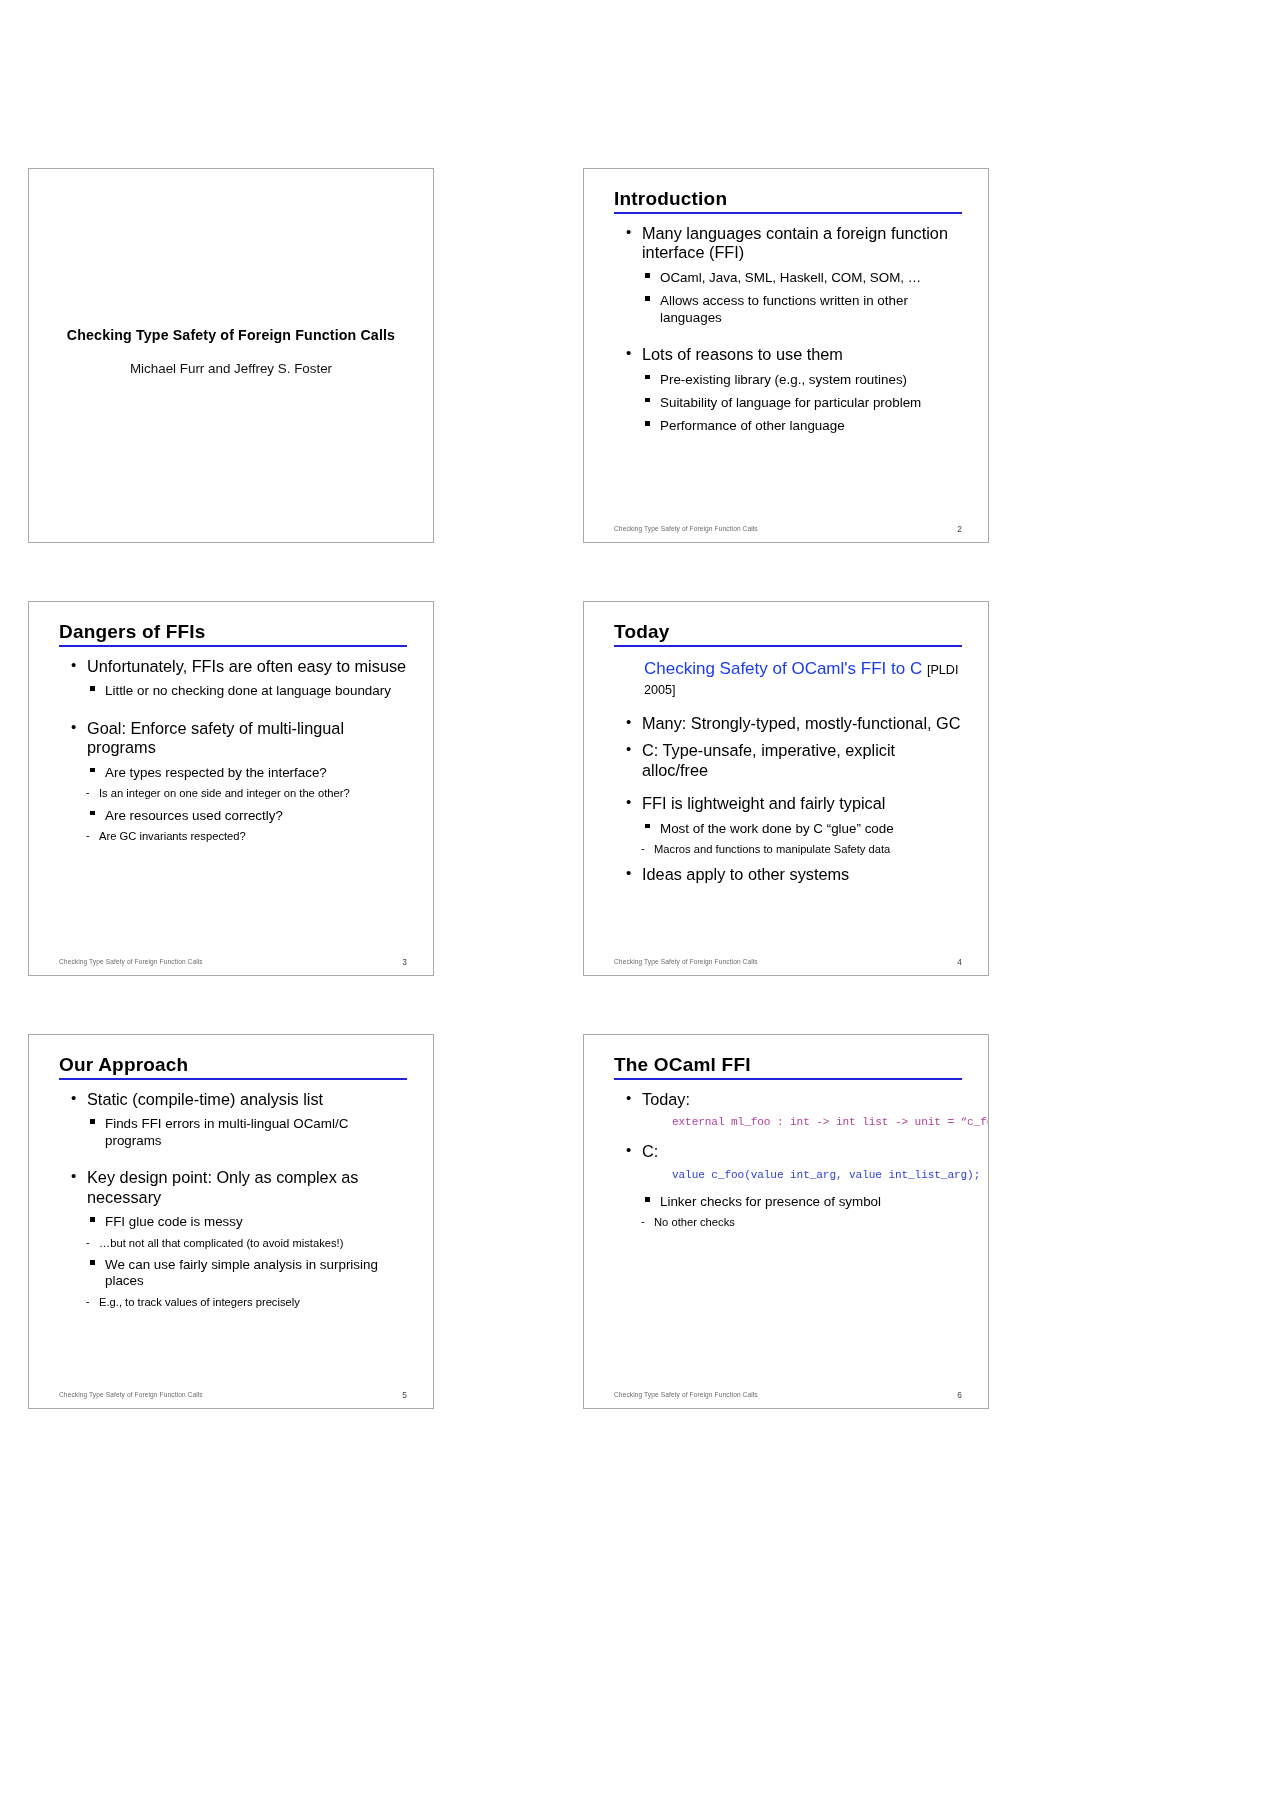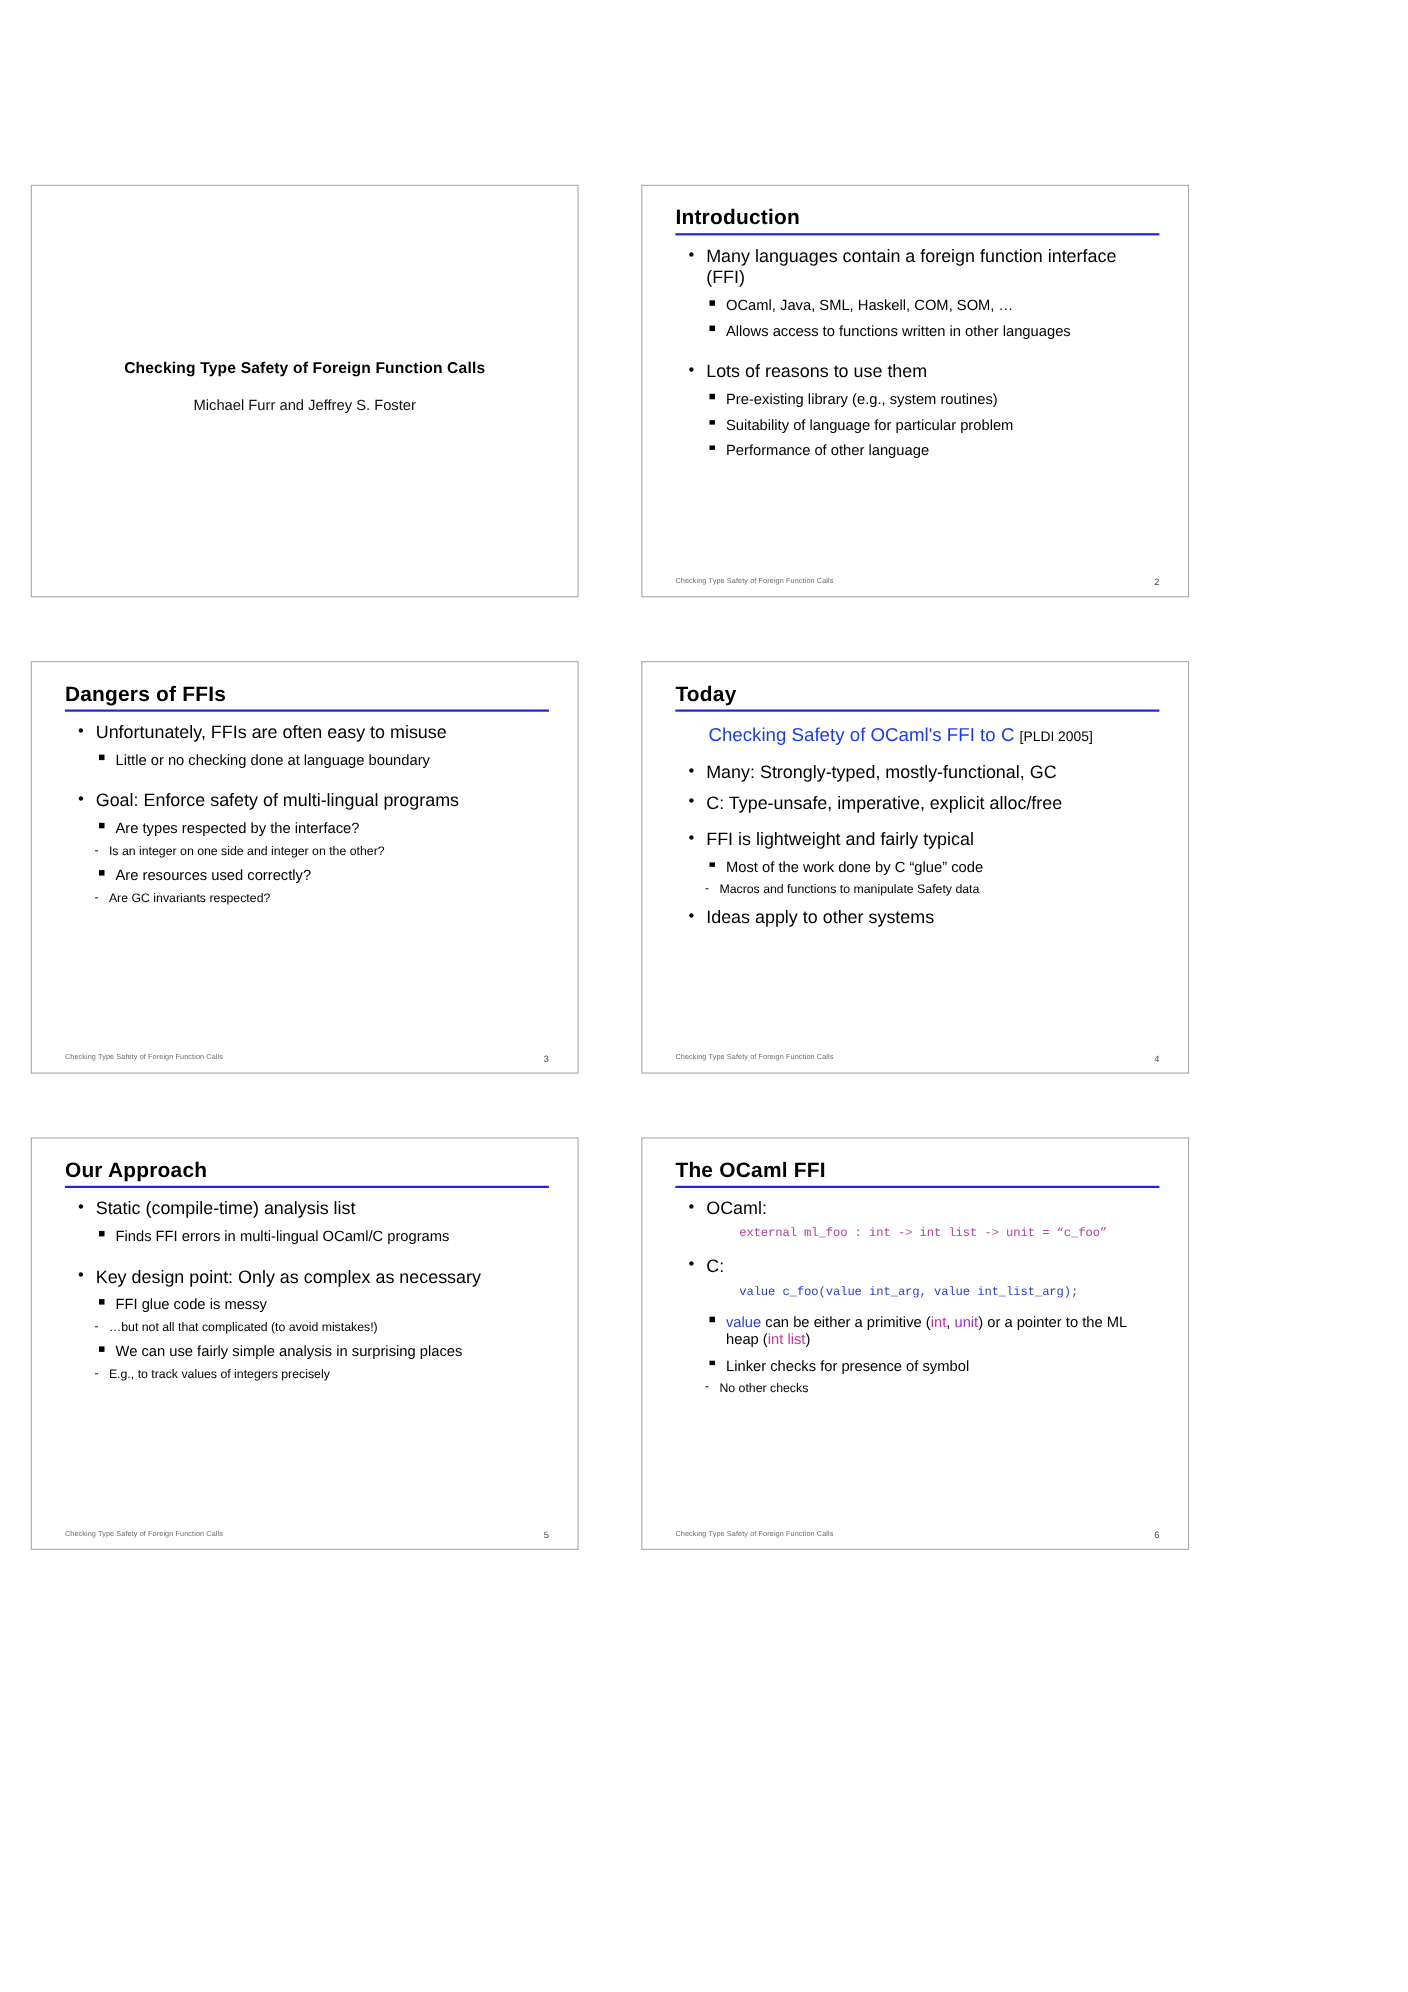--- a/index.html
+++ b/index.html
@@ -19,21 +19,21 @@
     width: 1280px; height: 1811px;
     padding: 168px 199px 0 28px;
   }
   .grid {
     display: grid;
     grid-template-columns: 498px 498px;
     column-gap: 57px;
     row-gap: 58px;
   }
   .slide {
-    width: 498px;
+    width: 406px;
     height: 375px;
     border: 1px solid #a9a9a9;
     background: #ffffff;
     position: relative;
     overflow: hidden;
   }
   .slide-inner {
     position: absolute;
     left: 30px; right: 26px;
     top: 20px; bottom: 18px;
@@ -333,36 +333,32 @@
       </div>
     </div>
 
     <div class="slide">
       <div class="slide-inner">
         <div class="s-title">The OCaml FFI</div>
         <div class="rule"></div>
         <ul>
           <li class="lvl1">
             <span class="bul">•</span>
-            <span>OCaml:</span>
+            <span>Today:</span>
           </li>
           <li class="code ml">external ml_foo : int -&gt; int list -&gt; unit = “c_foo”</li>
           <li class="gap-sm"></li>
           <li class="lvl1">
             <span class="bul">•</span>
             <span>C:</span>
           </li>
           <li class="code c">value c_foo(value int_arg, value int_list_arg);</li>
           <li class="gap-sm"></li>
           <li class="lvl2 sub">
             <span class="bul"></span>
-            <span class="inline-blue">value</span><span> can be either a primitive (</span><span class="inline-pink">int</span><span>, </span><span class="inline-purple">unit</span><span>) or a pointer to the ML heap (</span><span class="inline-pink">int list</span><span>)</span>
-          </li>
-          <li class="lvl2 sub">
-            <span class="bul"></span>
             <span>Linker checks for presence of symbol</span>
           </li>
           <li class="lvl3 sub3">
             <span class="bul">-</span>
             <span>No other checks</span>
           </li>
         </ul>
       </div>
       <div class="footer">
         <span>Checking Type Safety of Foreign Function Calls</span>

